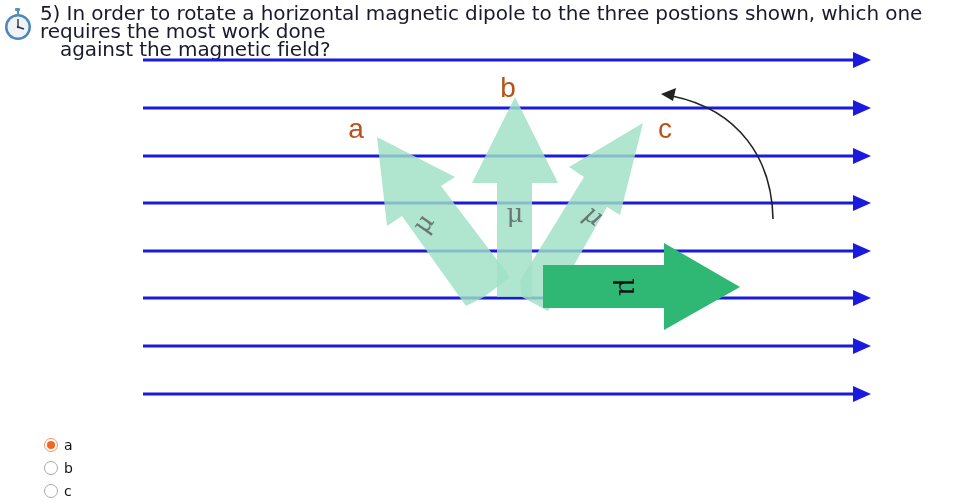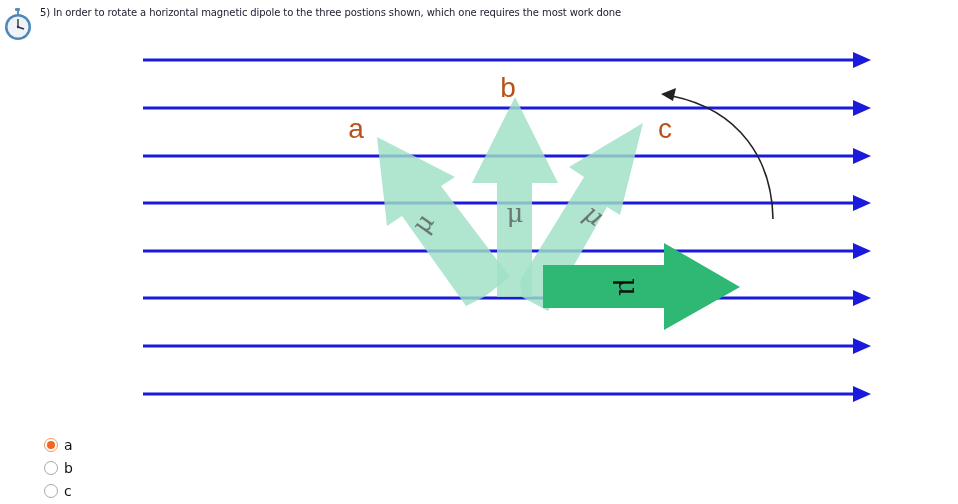--- a/index.html
+++ b/index.html
@@ -1,20 +1,20 @@
 <!DOCTYPE html>
 <html><head>
   <meta charset="utf-8">
   <style>
     html, body { margin: 0; padding: 0; background: #ffffff; }
     body { width: 958px; height: 504px; position: relative; overflow: hidden;
            font-family: "DejaVu Sans", sans-serif; color: #1a1a2e; }
     .timer-icon { position: absolute; left: 4px; top: 7px; width: 30px; height: 34px; }
     .question { position: absolute; left: 40px; top: 4px; width: 915px;
-                font-size: 10px; line-height: 18px; letter-spacing: -0.1px; }
+                font-size: 20px; line-height: 18px; letter-spacing: -0.1px; }
     .question .line2 { display: block; padding-left: 20px; }
     .figure { position: absolute; left: 0; top: 0; width: 958px; height: 420px; }
     .options { position: absolute; left: 44px; top: 433px; }
     .option { display: flex; align-items: center; height: 23px; cursor: pointer; }
     .radio { width: 14px; height: 14px; border-radius: 50%; border: 1px solid #a8a8a8;
              background: #fff; box-sizing: border-box; position: relative; margin-right: 6px; }
     .radio.checked { border-color: #f39a5c; }
     .radio.checked::after { content: ""; position: absolute; left: 2px; top: 2px; width: 8px; height: 8px;
              border-radius: 50%; background: #f26522; }
     .opt-label { font-size: 14px; color: #111; }
@@ -28,20 +28,21 @@
   <circle cx="14" cy="20" r="13" fill="#4f88b8"></circle>
   <circle cx="14" cy="20" r="10.5" fill="#eef3f8"></circle>
   <line x1="14" y1="20" x2="14" y2="12" stroke="#334" stroke-width="1.4"></line>
   <line x1="14" y1="20" x2="20" y2="22" stroke="#334" stroke-width="1.4"></line>
   <circle cx="14" cy="20" r="1.2" fill="#334"></circle>
 </svg>
 
 <div class="question">
   <span>5)</span>
   <span>In order to rotate a horizontal magnetic dipole to the three postions shown, which one requires the most work done</span>
+  <span class="line2">against the magnetic field?</span>
 </div>
 
 <svg class="figure" viewBox="0 0 958 420">
   <defs>
     <marker id="fieldhead" markerWidth="10" markerHeight="10" refX="0" refY="5" orient="auto" markerUnits="userSpaceOnUse">
       <path d="M0,0 L14,5 L0,10 Z" fill="#1a1adc"></path>
     </marker>
   </defs>
 
   <g>

